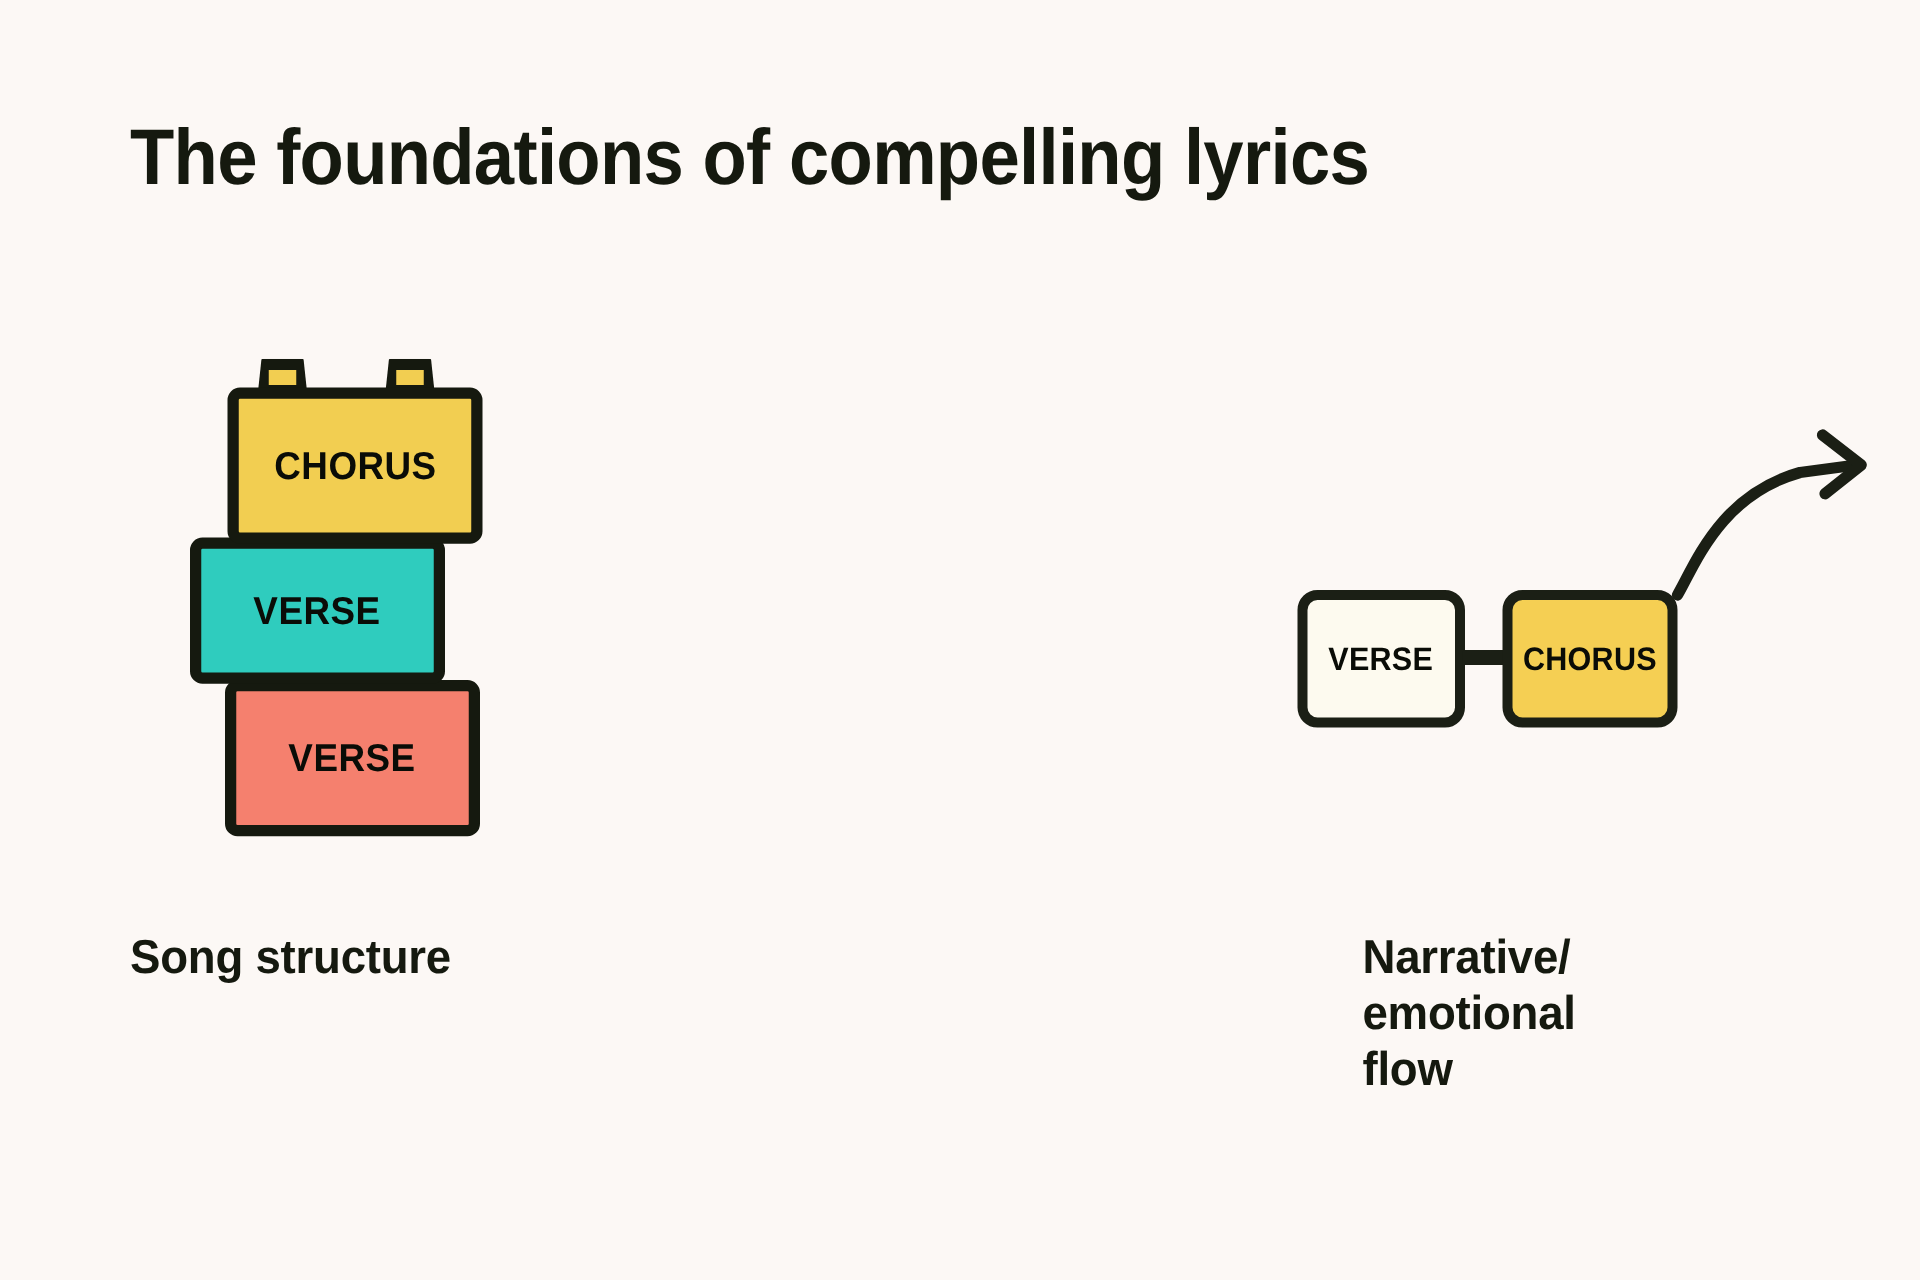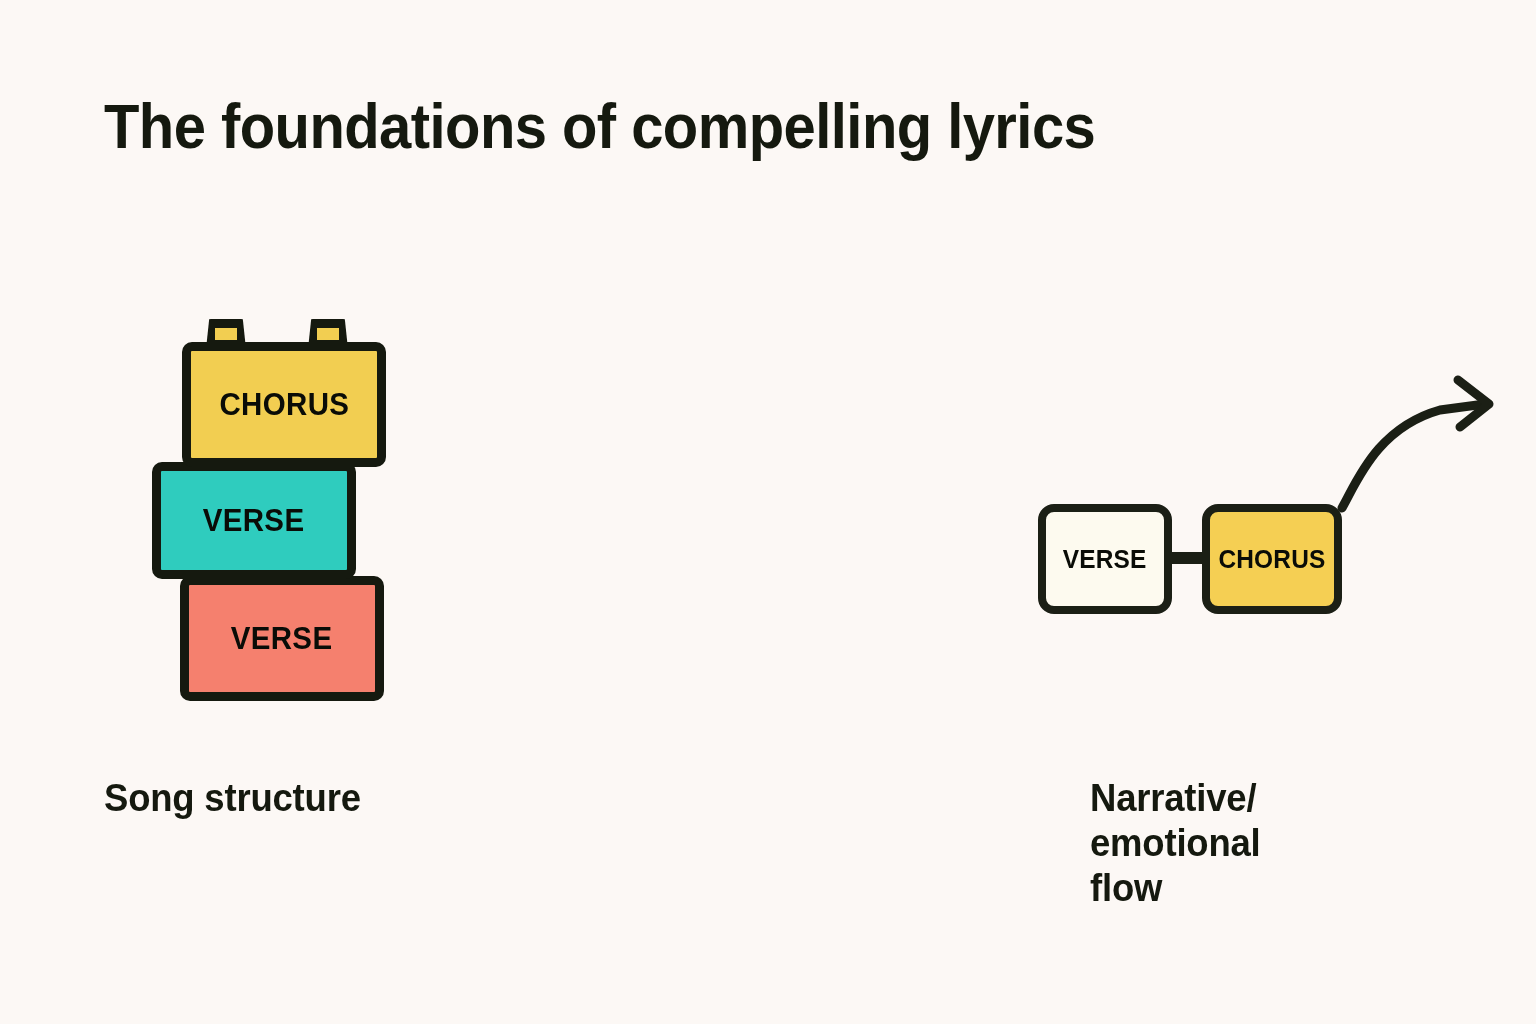--- a/index.html
+++ b/index.html
@@ -37,21 +37,20 @@
     white-space: nowrap;
     transform: scaleX(0.92);
     transform-origin: left top;
   }
 
   
   .col {
     position: absolute;
     top: 0;
     height: 728px;
-    margin-top: 32px;
   }
   .col-1 { left: 0; width: 520px; }
   .col-2 { left: 500px; width: 560px; }
   .col-3 { left: 1060px; width: 476px; }
 
   .caption {
     position: absolute;
     font-size: 38px;
     font-weight: 700;
     line-height: 1.18;

